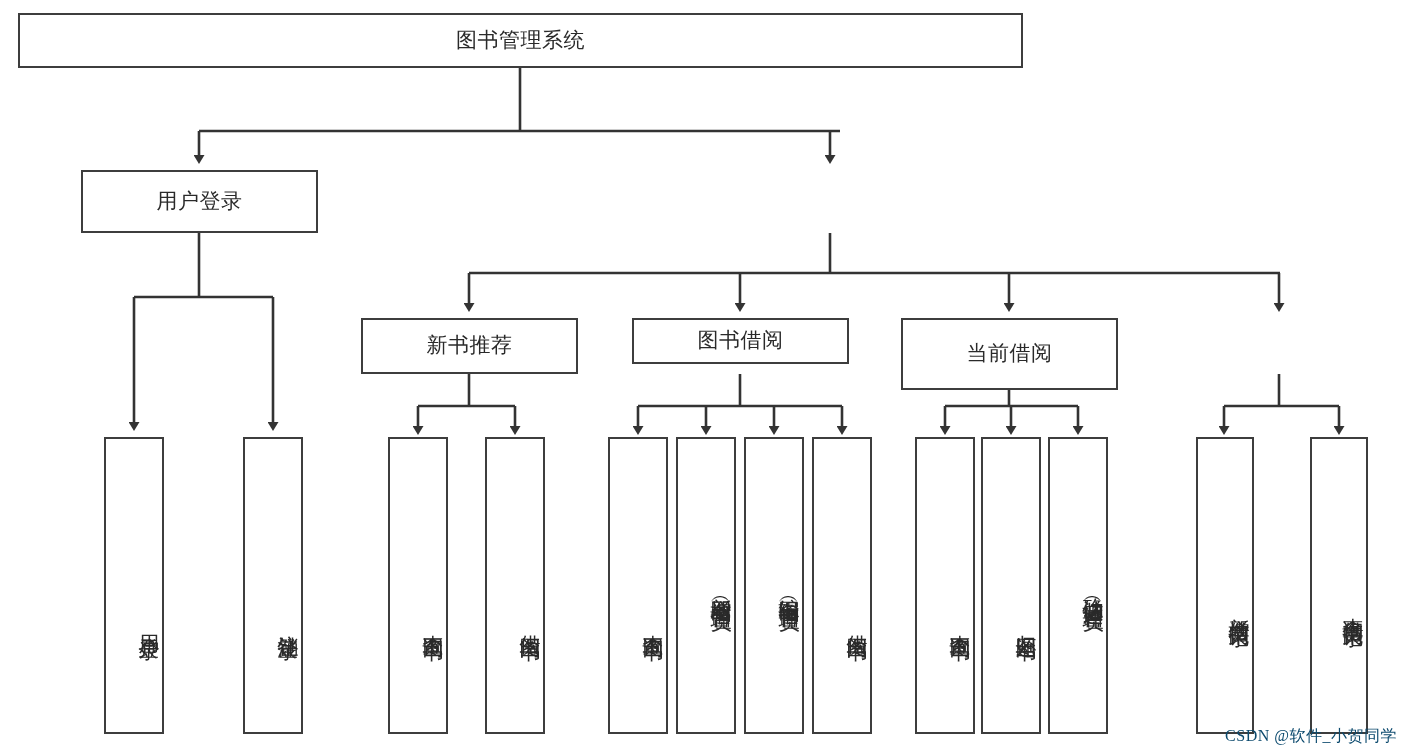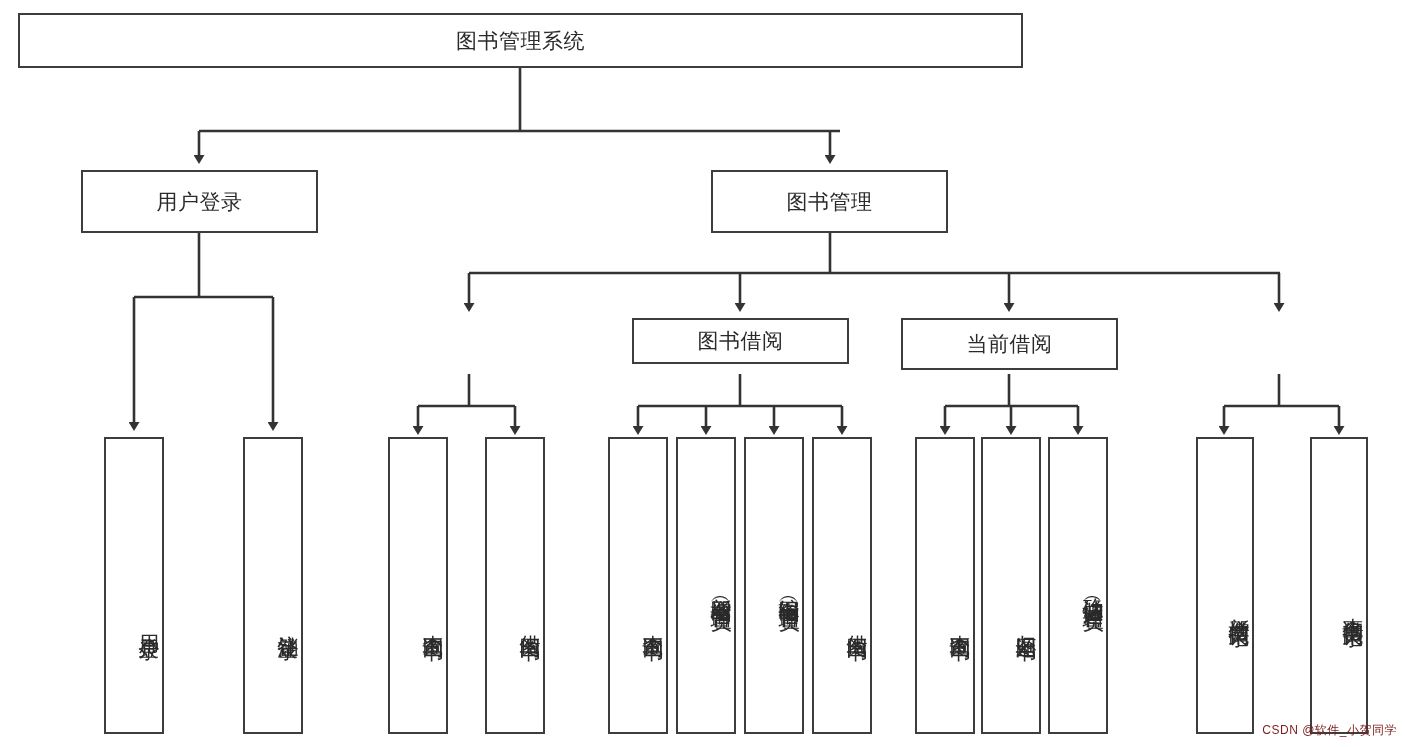--- a/index.html
+++ b/index.html
@@ -5,21 +5,21 @@
   html, body {
     margin: 0;
     padding: 0;
     background: #ffffff;
   }
   #canvas {
     position: relative;
     width: 1405px;
     height: 747px;
     background: #ffffff;
-    font-family: Liberation Sans, sans-serif;
+    font-family: Liberation Serif, serif;
     overflow: hidden;
   }
   svg#edges {
     position: absolute;
     left: 0;
     top: 0;
     width: 1405px;
     height: 747px;
   }
   .node {
@@ -52,23 +52,23 @@
     writing-mode: vertical-rl;
     text-orientation: upright;
     white-space: nowrap;
   }
   .node.h .htext {
     white-space: nowrap;
   }
   #watermark {
     position: absolute;
     right: 8px;
-    bottom: 8px;
-    font-size: 12px;
-    color: #7f1d1d;
+    bottom: 0;
+    font-size: 16px;
+    color: #0c4a6e;
     letter-spacing: 0.5px;
     z-index: 3;
     white-space: nowrap;
   }
 </style>
 </head>
 <body>
 
 <div id="canvas">
 
@@ -122,28 +122,28 @@
     </g>
   </svg>
 
   <div class="node h" style="left:18px; top:13px; width:1005px; height:55px;">
     <span class="htext">图书管理系统</span>
   </div>
 
   <div class="node h" style="left:81px; top:170px; width:237px; height:63px;">
     <span class="htext">用户登录</span>
   </div>
-  <div class="node h" style="left:711px; top:170px; width:237px; height:63px;">
-    <span class="htext">图书管理</span>
+
+  <div class="node h" style="left:361px; top:318px; width:217px; height:56px;">
+    <span class="htext">新书推荐</span>
   </div>
-
   <div class="node h" style="left:632px; top:318px; width:217px; height:46px;">
     <span class="htext">图书借阅</span>
   </div>
-  <div class="node h" style="left:901px; top:318px; width:217px; height:52px;">
+  <div class="node h" style="left:901px; top:318px; width:217px; height:72px;">
     <span class="htext">当前借阅</span>
   </div>
 
   <div class="node v" style="left:104px; top:437px; width:60px; height:297px; padding-top:72px;">
     <span class="vtext">用户登录</span>
   </div>
   <div class="node v" style="left:243px; top:437px; width:60px; height:297px; padding-top:72px;">
     <span class="vtext">注销登录</span>
   </div>
 

